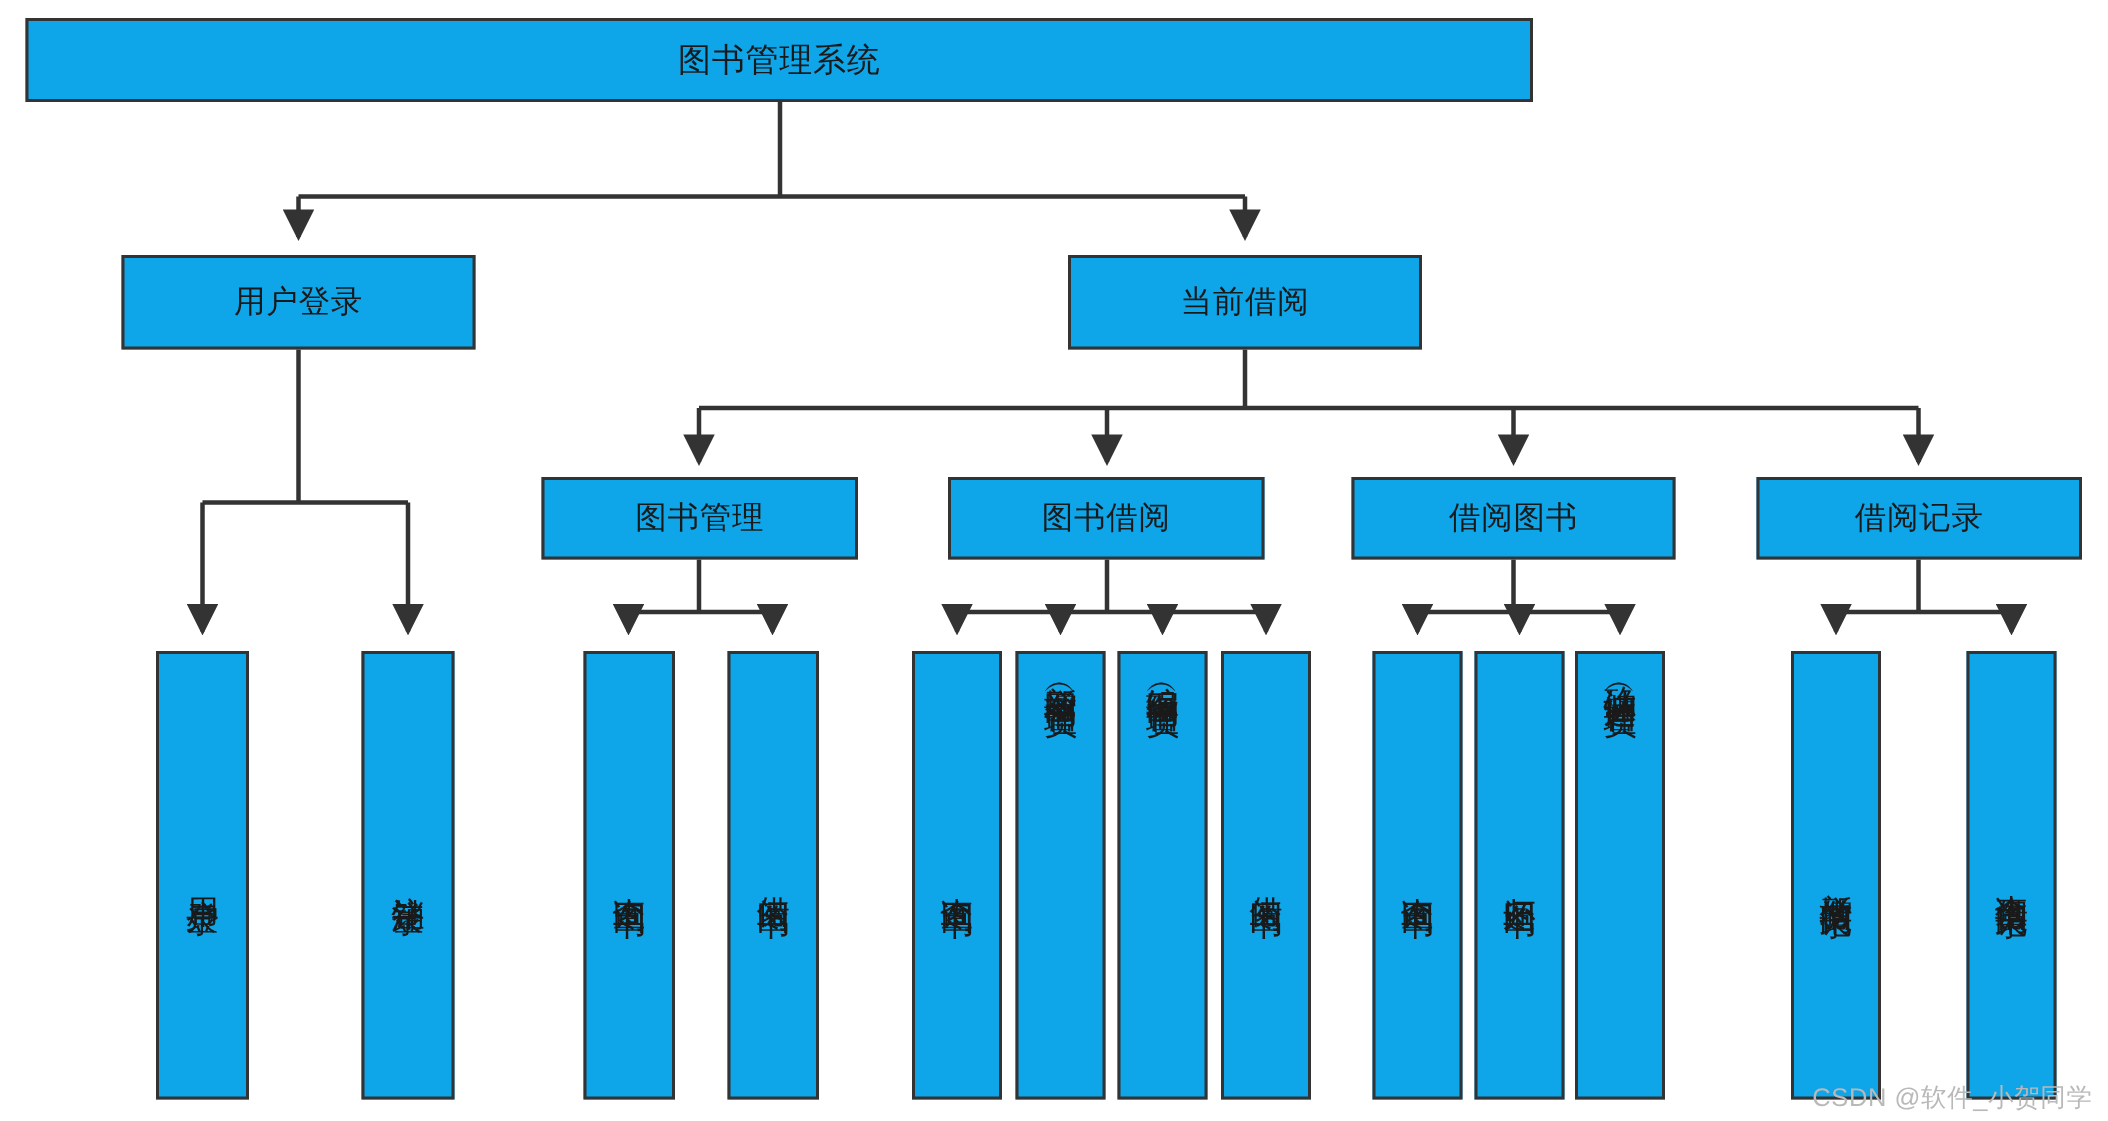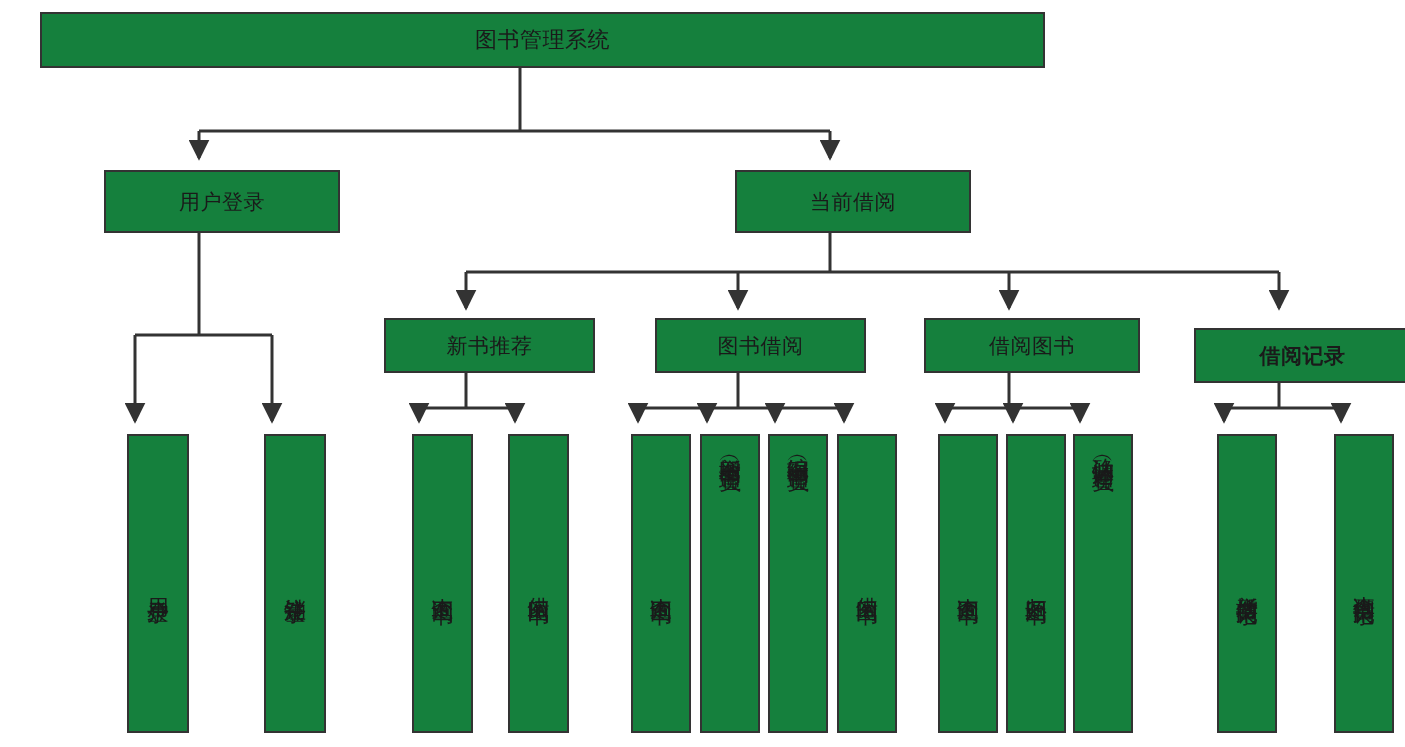--- a/index.html
+++ b/index.html
@@ -20,27 +20,26 @@
   #wires {
     position: absolute;
     left: 0;
     top: 0;
     width: 1405px;
     height: 747px;
   }
   .node {
     position: absolute;
     box-sizing: border-box;
-    background: #15803d;
+    background: #0ea5e9;
     border: 2px solid #333333;
     display: flex;
     align-items: center;
     justify-content: center;
     color: #1a1a1a;
-    margin-left: 23px;
   }
   .node.horiz .label {
     font-size: 21px;
     line-height: 1.1;
     white-space: nowrap;
     letter-spacing: 0.5px;
   }
   .node.vert {
     align-items: flex-start;
     justify-content: center;
@@ -132,29 +131,29 @@
   </div>
 
   <div class="node horiz" style="left:81px; top:170px; width:236px; height:63px;">
     <span class="label">用户登录</span>
   </div>
   <div class="node horiz" style="left:712px; top:170px; width:236px; height:63px;">
     <span class="label">当前借阅</span>
   </div>
 
   <div class="node horiz" style="left:361px; top:318px; width:211px; height:55px;">
-    <span class="label">新书推荐</span>
+    <span class="label">图书管理</span>
   </div>
   <div class="node horiz" style="left:632px; top:318px; width:211px; height:55px;">
     <span class="label">图书借阅</span>
   </div>
   <div class="node horiz" style="left:901px; top:318px; width:216px; height:55px;">
     <span class="label">借阅图书</span>
   </div>
-  <div class="node horiz" style="left:1171px; top:328px; width:217px; height:55px;font-weight:bold;">
+  <div class="node horiz" style="left:1171px; top:318px; width:217px; height:55px;">
     <span class="label">借阅记录</span>
   </div>
 
   <div class="node vert centered" style="left:104px; top:434px; width:62px; height:299px;">
     <span class="label">用户登录</span>
   </div>
   <div class="node vert centered" style="left:241px; top:434px; width:62px; height:299px;">
     <span class="label">注销登录</span>
   </div>
 
@@ -188,13 +187,14 @@
     <span class="label">确认归还（管理员）</span>
   </div>
 
   <div class="node vert centered" style="left:1194px; top:434px; width:60px; height:299px;">
     <span class="label">新增借阅记录</span>
   </div>
   <div class="node vert centered" style="left:1311px; top:434px; width:60px; height:299px;">
     <span class="label">查询借阅记录</span>
   </div>
 
+  <div id="watermark">CSDN @软件_小贺同学</div>
 </div>
 
 </body></html>

